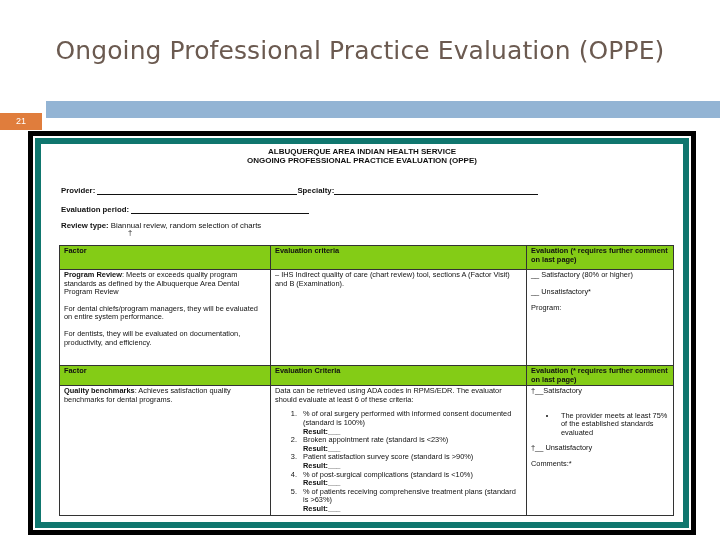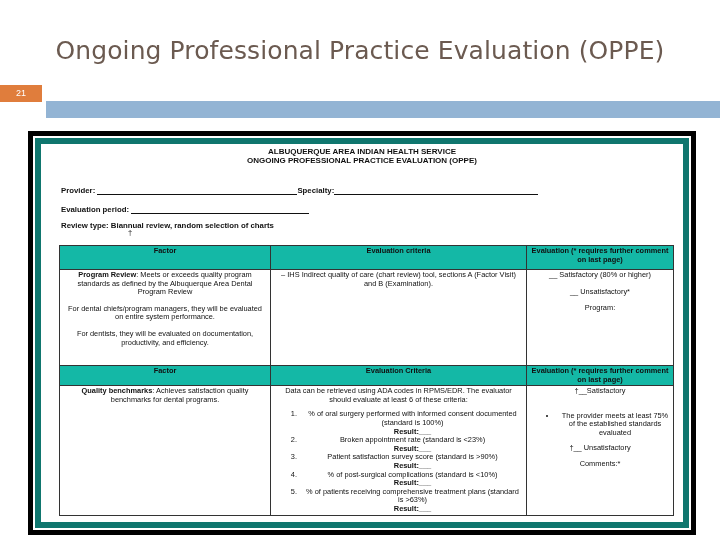--- a/index.html
+++ b/index.html
@@ -5,21 +5,21 @@
     * { margin: 0; padding: 0; box-sizing: border-box; }
     html, body { width: 720px; height: 540px; background: #ffffff; overflow: hidden; }
     body { position: relative; font-family: "Liberation Sans", sans-serif; }
 
     .slide-title {
       position: absolute; left: 0; top: 36px; width: 720px;
       text-align: center; font-family: "DejaVu Sans", sans-serif;
       font-size: 25px; color: #6b5a50; letter-spacing: 0.1px;
     }
     .slide-num {
-      position: absolute; left: 0; top: 85px; width: 42px; height: 17px;
+      position: absolute; left: 0; top: 113px; width: 42px; height: 17px;
       background: #e07d3c; color: #ffffff; font-size: 9px; font-weight: normal;
       text-align: center; line-height: 17px;
     }
     .slide-bar {
       position: absolute; left: 46px; top: 101px; width: 674px; height: 17px;
       background: #93b4d4;
     }
 
     .frame {
       position: absolute; left: 28px; top: 131px; width: 668px; height: 404px;
@@ -33,32 +33,32 @@
     .doc {
       position: absolute; left: 0; top: 0; right: 0; bottom: 0;
       font-size: 7.6px; color: #111; line-height: 9px;
     }
     .doc-head { position: absolute; left: 0; right: 0; top: 4px; text-align: center; }
     .doc-head .l1, .doc-head .l2 { font-weight: bold; font-size: 8px; line-height: 8.6px; }
     .doc-head .l3 { font-weight: bold; font-style: italic; font-size: 8px; line-height: 9px; }
 
     .field { position: absolute; left: 20px; font-weight: bold; font-size: 7.8px; white-space: nowrap; }
     .field .line { display: inline-block; border-bottom: 1px solid #111; height: 8px; vertical-align: bottom; }
-    .field .val { font-weight: bold; }
+    .field .val { font-weight: normal; }
     .dagger { position: absolute; left: 87px; top: 84px; font-size: 7.5px; }
 
     table.t {
       position: absolute; left: 18px; width: 614px;
       border-collapse: collapse; table-layout: fixed;
     }
     table.t td, table.t th {
       border: 1px solid #333; vertical-align: top; font-size: 7.4px;
-      line-height: 8.6px; padding: 1px 4px; font-weight: normal; text-align: center;
+      line-height: 8.6px; padding: 1px 4px; font-weight: normal; text-align: left;
     }
-    table.t th { background: #14b8a6; font-weight: bold; }
+    table.t th { background: #84cc16; font-weight: bold; }
     .b { font-weight: bold; }
     .gap { height: 8px; }
     ol.crit { margin: 6px 0 0 0; padding-left: 24px; }
     ol.crit li { padding-left: 4px; }
     ol.crit .res { font-weight: bold; display: block; }
     ul.bul { margin: 6px 0 6px 0; padding-left: 26px; list-style: disc; }
     ul.bul li { padding-left: 4px; margin-top: 16px; }
   </style>
 </head>
 <body>

